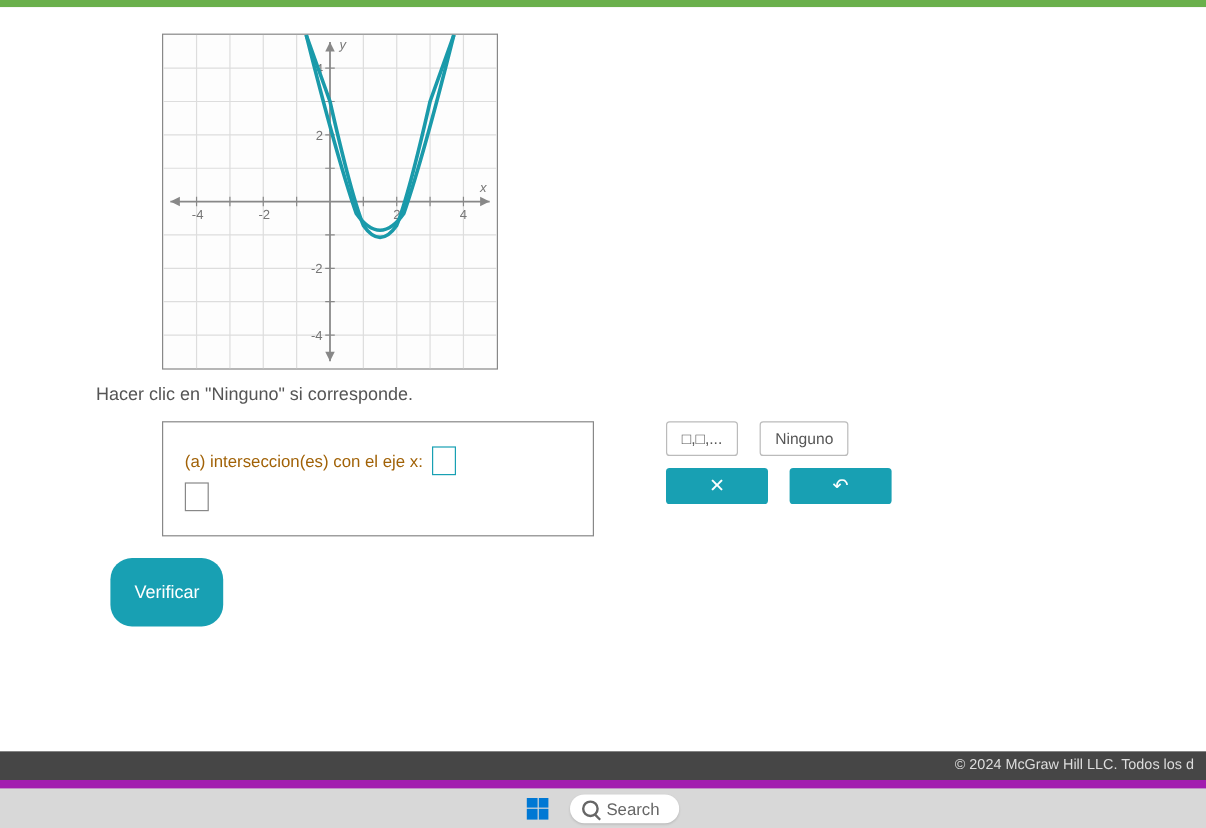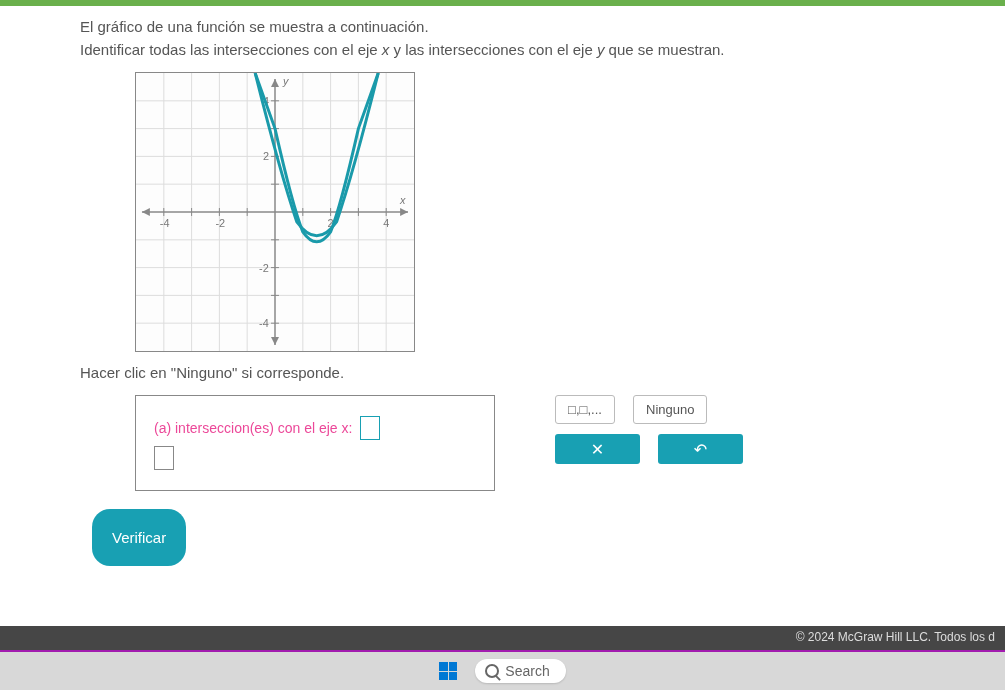--- a/index.html
+++ b/index.html
@@ -57,21 +57,21 @@
     }
     .answer-box {
       border: 1px solid #888;
       padding: 14px 18px;
       min-width: 360px;
     }
     .answer-line {
       display: flex;
       align-items: center;
       gap: 8px;
-      color: #ec4899;
+      color: #a16207;
       font-size: 14px;
       margin: 6px 0;
     }
     .answer-input {
       width: 20px;
       height: 24px;
       border: 1px solid #888;
       background: #fff;
       display: inline-block;
     }
@@ -133,21 +133,21 @@
       height: 24px;
     }
     .taskbar {
       background: #d8d8d8;
       height: 40px;
       display: flex;
       align-items: center;
       justify-content: center;
       gap: 18px;
       position: relative;
-      border-top: 2px solid #a21caf;
+      border-top: 7px solid #a21caf;
     }
     .search-pill {
       background: #fff;
       border-radius: 18px;
       padding: 4px 16px 4px 10px;
       display: flex;
       align-items: center;
       gap: 6px;
       color: #666;
       font-size: 14px;
@@ -181,26 +181,20 @@
     .curve { stroke: #1a9aaa; stroke-width: 3; fill: none; }
     .tick-label { fill: #777; font-size: 11px; font-family: Arial; }
   </style>
 </head>
 <body>
 
 <div class="top-bar"></div>
 
 <div class="content-area">
 
-  <div class="problem-text">
-    <div>El gráfico de una función se muestra a continuación.</div>
-    <div class="line2">
-      <span>Identificar todas las intersecciones con el eje </span><span class="italic">x</span><span> y las intersecciones con el eje </span><span class="italic">y</span><span> que se muestran.</span>
-    </div>
-  </div>
 
   <div class="graph-box">
     <svg viewBox="0 0 280 280">
 
       <g>
         <line class="grid-line" x1="28" y1="0" x2="28" y2="280"></line>
         <line class="grid-line" x1="56" y1="0" x2="56" y2="280"></line>
         <line class="grid-line" x1="84" y1="0" x2="84" y2="280"></line>
         <line class="grid-line" x1="112" y1="0" x2="112" y2="280"></line>
         <line class="grid-line" x1="168" y1="0" x2="168" y2="280"></line>

